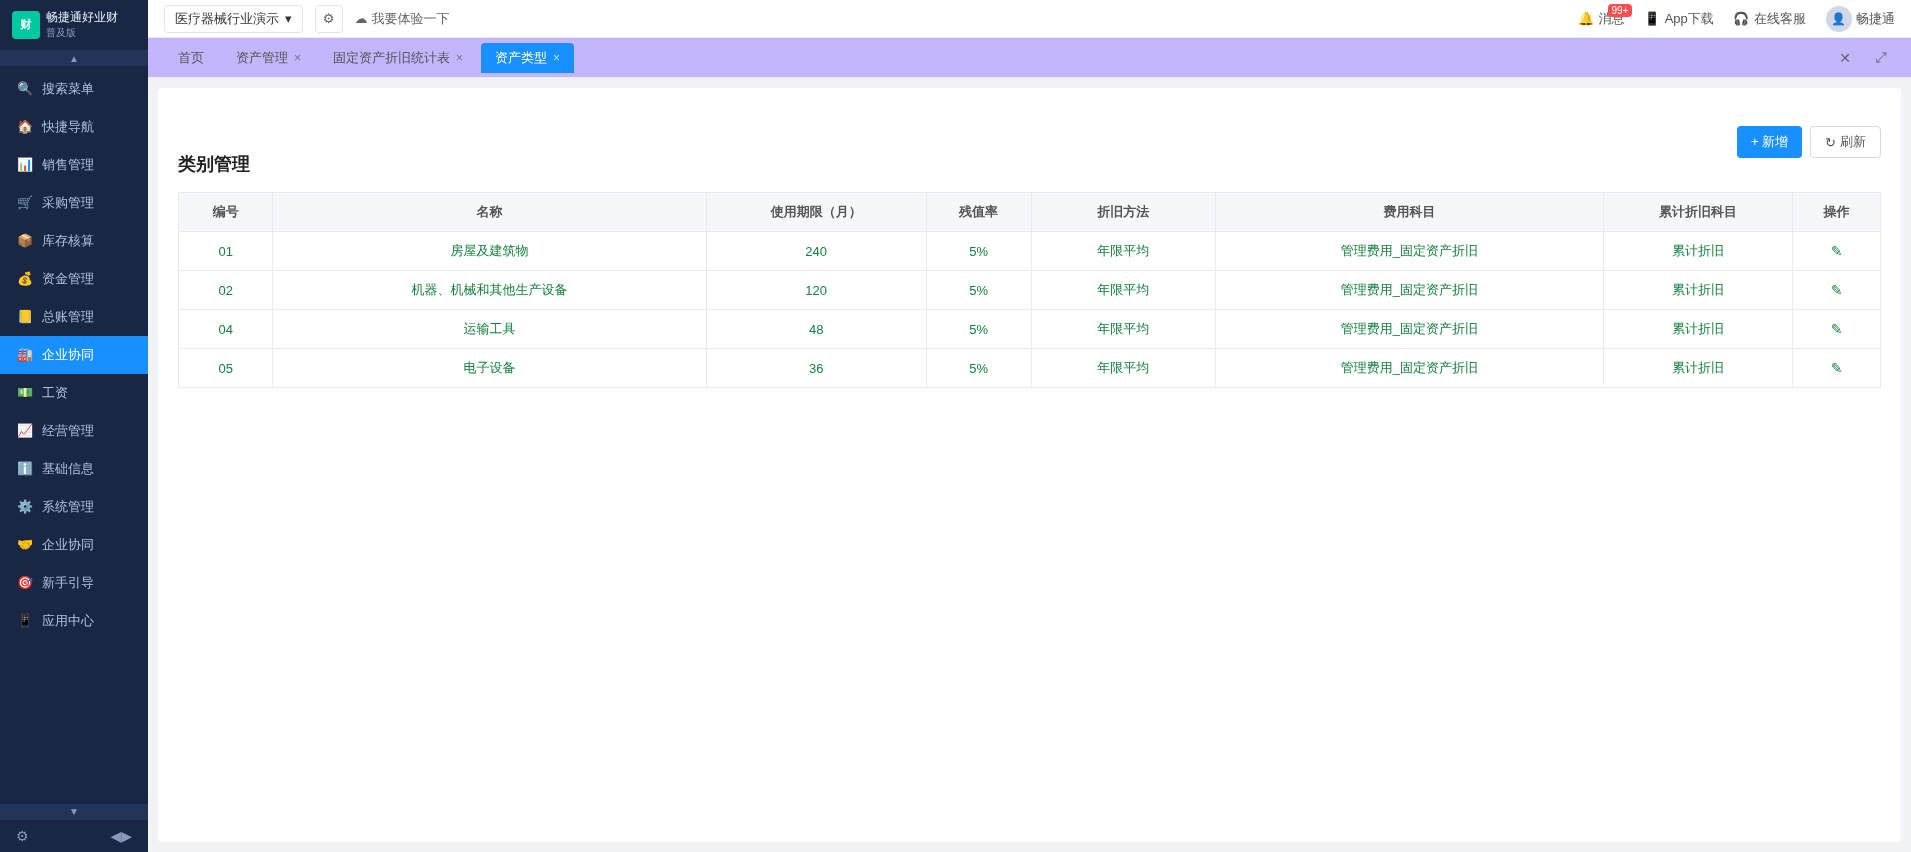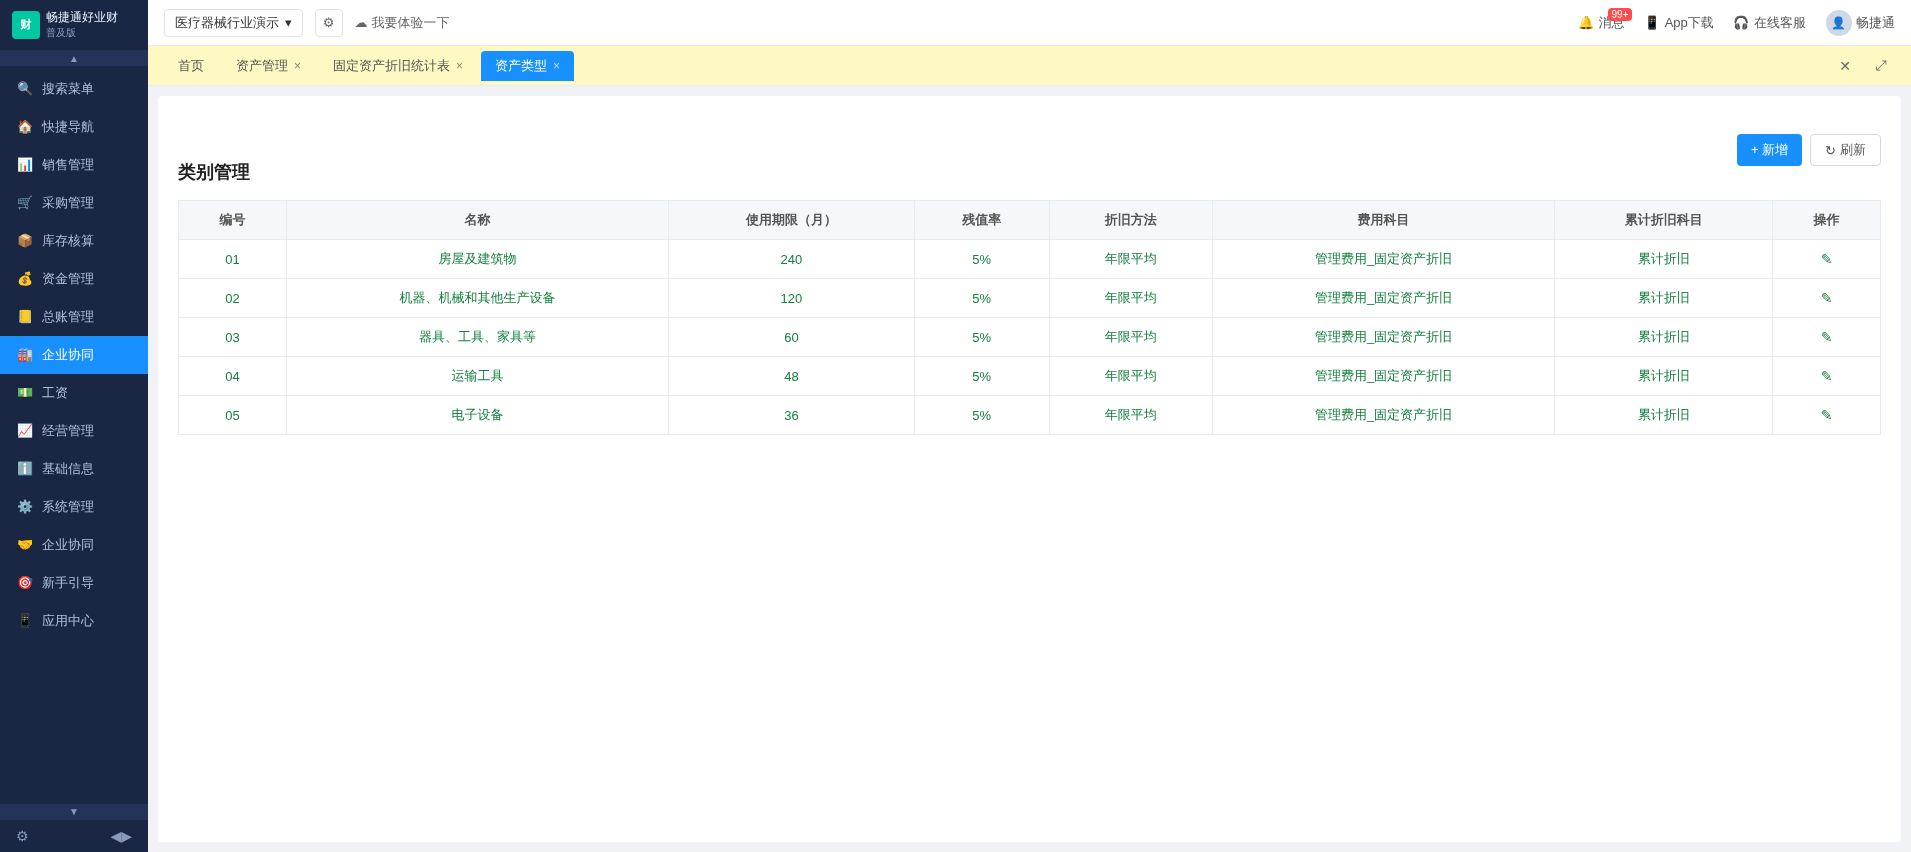--- a/index.html
+++ b/index.html
@@ -65,21 +65,21 @@
     .main {
       flex: 1;
       display: flex;
       flex-direction: column;
       background: #f0f2f5;
       overflow: hidden;
     }
 
     
     .topbar {
-      height: 46px;
+      height: 38px;
       background: white;
       display: flex;
       align-items: center;
       padding: 0 16px;
       border-bottom: 1px solid #e8ecf0;
       gap: 12px;
     }
     .topbar-selector {
       display: flex;
       align-items: center;
@@ -144,21 +144,21 @@
       background: #d0d8e8;
       display: flex;
       align-items: center;
       justify-content: center;
       color: #666;
       font-size: 12px;
     }
 
     
     .tabs-bar {
-      background: #fef9c3;
+      background: #c4b5fd;
       border-bottom: 1px solid #e8ecf0;
       display: flex;
       align-items: center;
       padding: 0 16px;
       height: 40px;
       gap: 4px;
     }
     .tab {
       display: flex;
       align-items: center;
@@ -240,21 +240,21 @@
     
     .data-table {
       width: 100%;
       border-collapse: collapse;
       font-size: 13px;
     }
     .data-table th {
       background: #f5f7fa;
       color: #555;
       font-weight: 600;
-      padding: 10px 12px;
+      padding: 10px 0;
       border: 1px solid #e8ecf0;
       text-align: center;
     }
     .data-table td {
       padding: 10px 12px;
       border: 1px solid #e8ecf0;
       color: #15803d;
       text-align: center;
     }
     .td-code { color: #555; }
@@ -455,30 +455,20 @@
             <td>5%</td>
             <td>年限平均</td>
             <td class="td-expense">管理费用_固定资产折旧</td>
             <td class="td-accumulate">累计折旧</td>
             <td class="td-edit">✎</td>
           </tr>
           <tr>
             <td class="td-code">02</td>
             <td class="td-name">机器、机械和其他生产设备</td>
             <td>120</td>
-            <td>5%</td>
-            <td>年限平均</td>
-            <td class="td-expense">管理费用_固定资产折旧</td>
-            <td class="td-accumulate">累计折旧</td>
-            <td class="td-edit">✎</td>
-          </tr>
-          <tr>
-            <td class="td-code">03</td>
-            <td class="td-name">器具、工具、家具等</td>
-            <td>60</td>
             <td>5%</td>
             <td>年限平均</td>
             <td class="td-expense">管理费用_固定资产折旧</td>
             <td class="td-accumulate">累计折旧</td>
             <td class="td-edit">✎</td>
           </tr>
           <tr>
             <td class="td-code">04</td>
             <td class="td-name">运输工具</td>
             <td>48</td>

